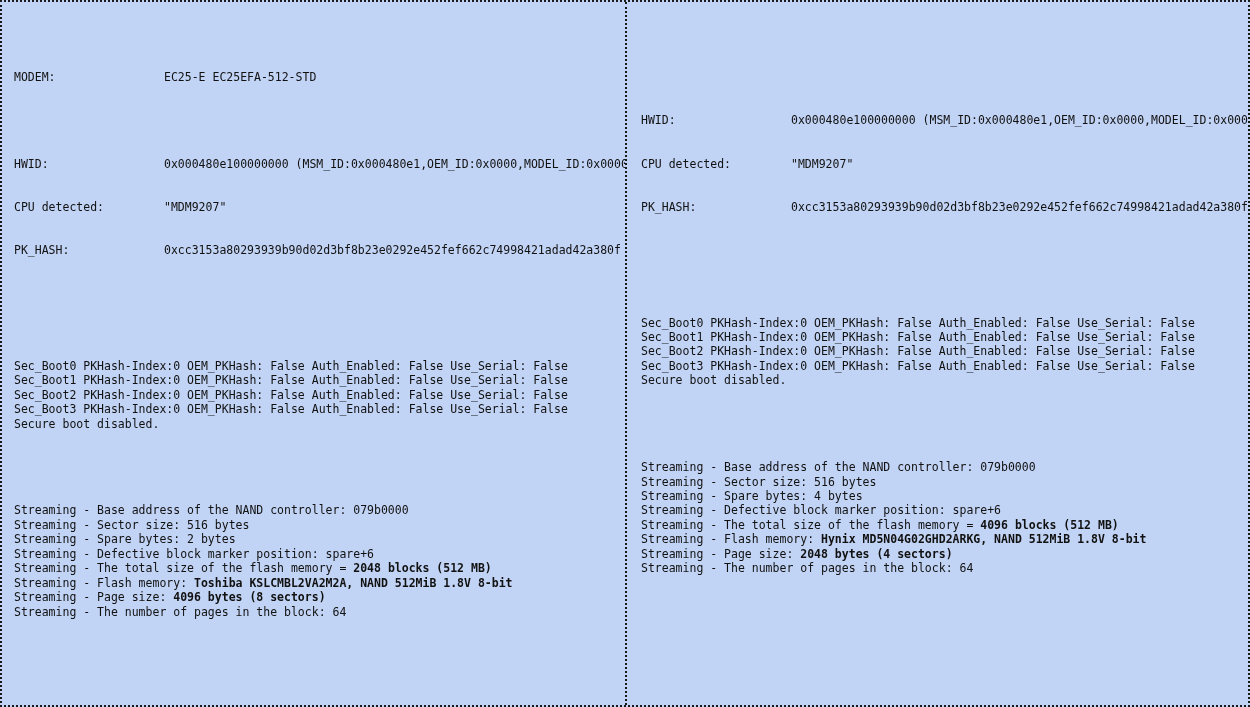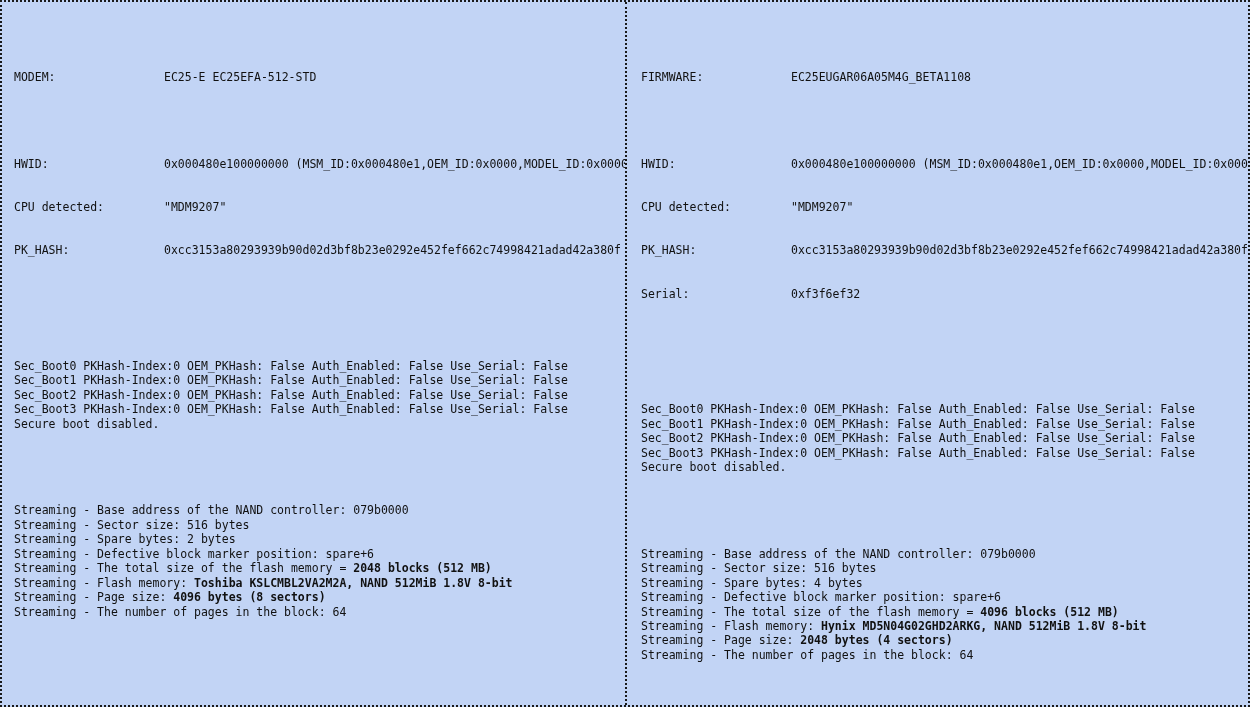--- a/index.html
+++ b/index.html
@@ -85,26 +85,24 @@
       <div class="line blank">&nbsp;</div>
       <div class="secboot-block"><div class="line">Sec_Boot0 PKHash-Index:0 OEM_PKHash: False Auth_Enabled: False Use_Serial: False</div><div class="line">Sec_Boot1 PKHash-Index:0 OEM_PKHash: False Auth_Enabled: False Use_Serial: False</div><div class="line">Sec_Boot2 PKHash-Index:0 OEM_PKHash: False Auth_Enabled: False Use_Serial: False</div><div class="line">Sec_Boot3 PKHash-Index:0 OEM_PKHash: False Auth_Enabled: False Use_Serial: False</div><div class="line">Secure boot disabled.</div></div>
       <div class="line blank">&nbsp;</div>
       <div class="streaming-block"><div class="line"><span>Streaming - Base address of the NAND controller: 079b0000</span></div><div class="line"><span>Streaming - Sector size: 516 bytes</span></div><div class="line"><span>Streaming - Spare bytes: 2 bytes</span></div><div class="line"><span>Streaming - Defective block marker position: spare+6</span></div><div class="line"><span>Streaming - The total size of the flash memory = </span><span class="b">2048 blocks (512 MB)</span></div><div class="line"><span>Streaming - Flash memory: </span><span class="b">Toshiba KSLCMBL2VA2M2A, NAND 512MiB 1.8V 8-bit</span></div><div class="line"><span>Streaming - Page size: </span><span class="b">4096 bytes (8 sectors)</span></div><div class="line"><span>Streaming - The number of pages in the block: 64</span></div></div>
       
       
     </div>
 
     <div class="pane right term">
       <div class="info-block">
-        <div class="line"><span class="kv-key">FIRMWARE:</span><span>EC25EUGAR06A05M4G_BETA1108</span></div>
         <div class="line blank">&nbsp;</div>
         <div class="line"><span class="kv-key">HWID:</span><span>0x000480e100000000 (MSM_ID:0x000480e1,OEM_ID:0x0000,MODEL_ID:0x0000)</span></div>
         <div class="line"><span class="kv-key">CPU detected:</span><span>"MDM9207"</span></div>
         <div class="line"><span class="kv-key">PK_HASH:</span><span>0xcc3153a80293939b90d02d3bf8b23e0292e452fef662c74998421adad42a380f</span></div>
-        <div class="line"><span class="kv-key">Serial:</span><span>0xf3f6ef32</span></div>
       </div>
       <div class="line blank">&nbsp;</div>
       <div class="secboot-block"><div class="line">Sec_Boot0 PKHash-Index:0 OEM_PKHash: False Auth_Enabled: False Use_Serial: False</div><div class="line">Sec_Boot1 PKHash-Index:0 OEM_PKHash: False Auth_Enabled: False Use_Serial: False</div><div class="line">Sec_Boot2 PKHash-Index:0 OEM_PKHash: False Auth_Enabled: False Use_Serial: False</div><div class="line">Sec_Boot3 PKHash-Index:0 OEM_PKHash: False Auth_Enabled: False Use_Serial: False</div><div class="line">Secure boot disabled.</div></div>
       <div class="line blank">&nbsp;</div>
       <div class="streaming-block"><div class="line"><span>Streaming - Base address of the NAND controller: 079b0000</span></div><div class="line"><span>Streaming - Sector size: 516 bytes</span></div><div class="line"><span>Streaming - Spare bytes: 4 bytes</span></div><div class="line"><span>Streaming - Defective block marker position: spare+6</span></div><div class="line"><span>Streaming - The total size of the flash memory = </span><span class="b">4096 blocks (512 MB)</span></div><div class="line"><span>Streaming - Flash memory: </span><span class="b">Hynix MD5N04G02GHD2ARKG, NAND 512MiB 1.8V 8-bit</span></div><div class="line"><span>Streaming - Page size: </span><span class="b">2048 bytes (4 sectors)</span></div><div class="line"><span>Streaming - The number of pages in the block: 64</span></div></div>
       
       
     </div>
 
   </div>

